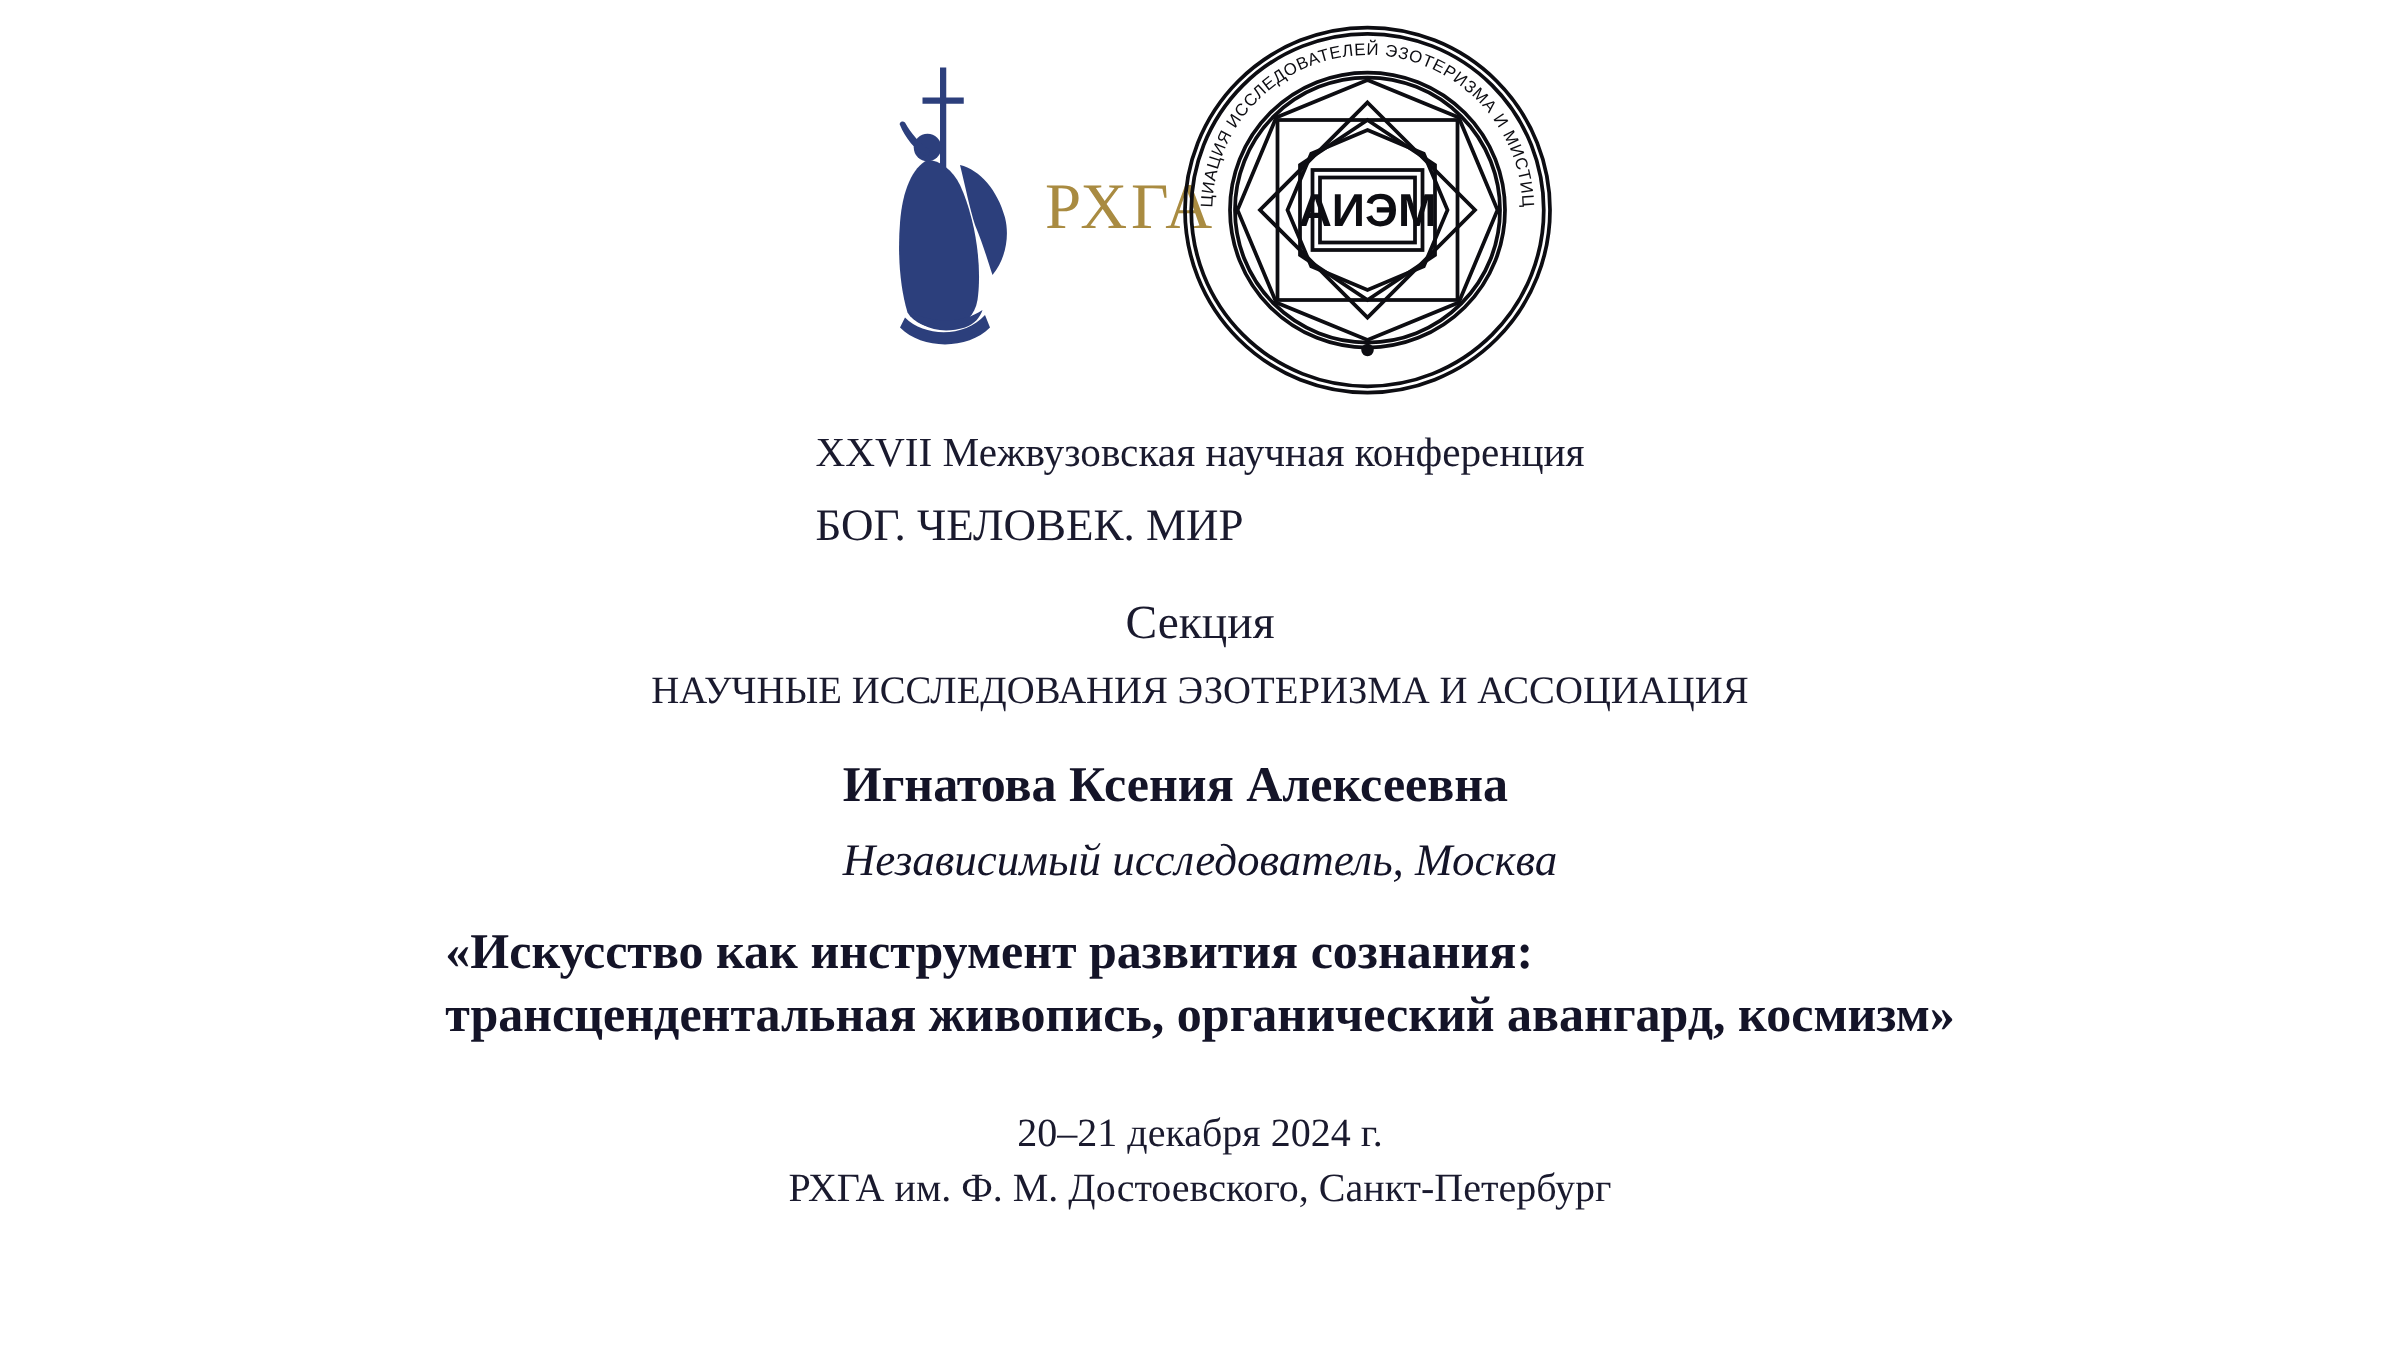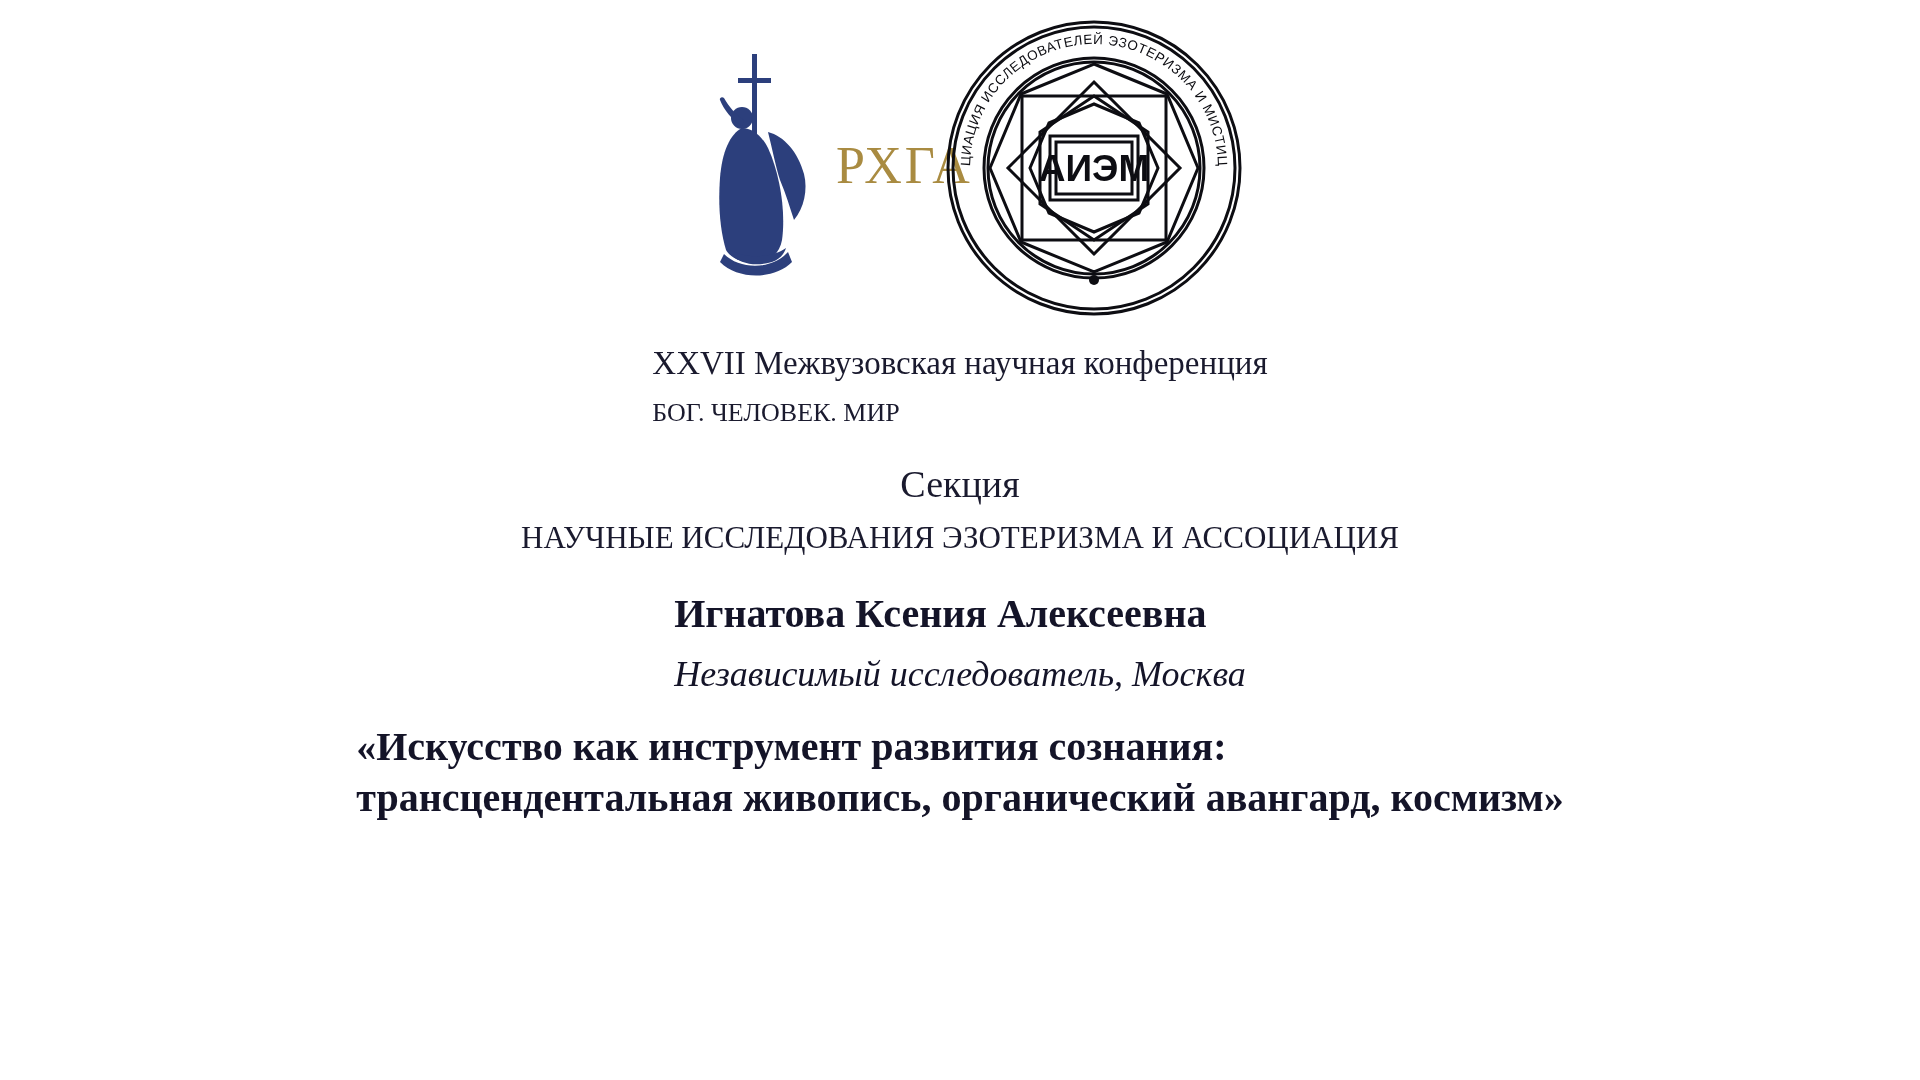--- a/index.html
+++ b/index.html
@@ -67,21 +67,21 @@
   .conf-block {
     margin-top: 22px;
     text-align: left;
     line-height: 1.42;
   }
   .conf-line-1 {
     font-size: 33px;
     color: #1a1a2e;
   }
   .conf-line-2 {
-    font-size: 26px;
+    font-size: 36px;
     color: #1a1a2e;
     margin-top: 8px;
   }
 
   .section-block {
     margin-top: 30px;
     text-align: center;
   }
   .section-label {
     font-size: 38px;
@@ -210,14 +210,18 @@
   <div class="speaker-block">
     <div class="speaker-name">Игнатова Ксения Алексеевна</div>
     <div class="speaker-affil">Независимый исследователь, Москва</div>
   </div>
 
   <div class="talk-title">
     <div>«Искусство как инструмент развития сознания:</div>
     <div>трансцендентальная живопись, органический авангард, космизм»</div>
   </div>
 
+  <div class="footer-block">
+    <div>20–21 декабря 2024 г.</div>
+    <div>РХГА им. Ф. М. Достоевского, Санкт-Петербург</div>
+  </div>
 
 </div>
 
 </body></html>

